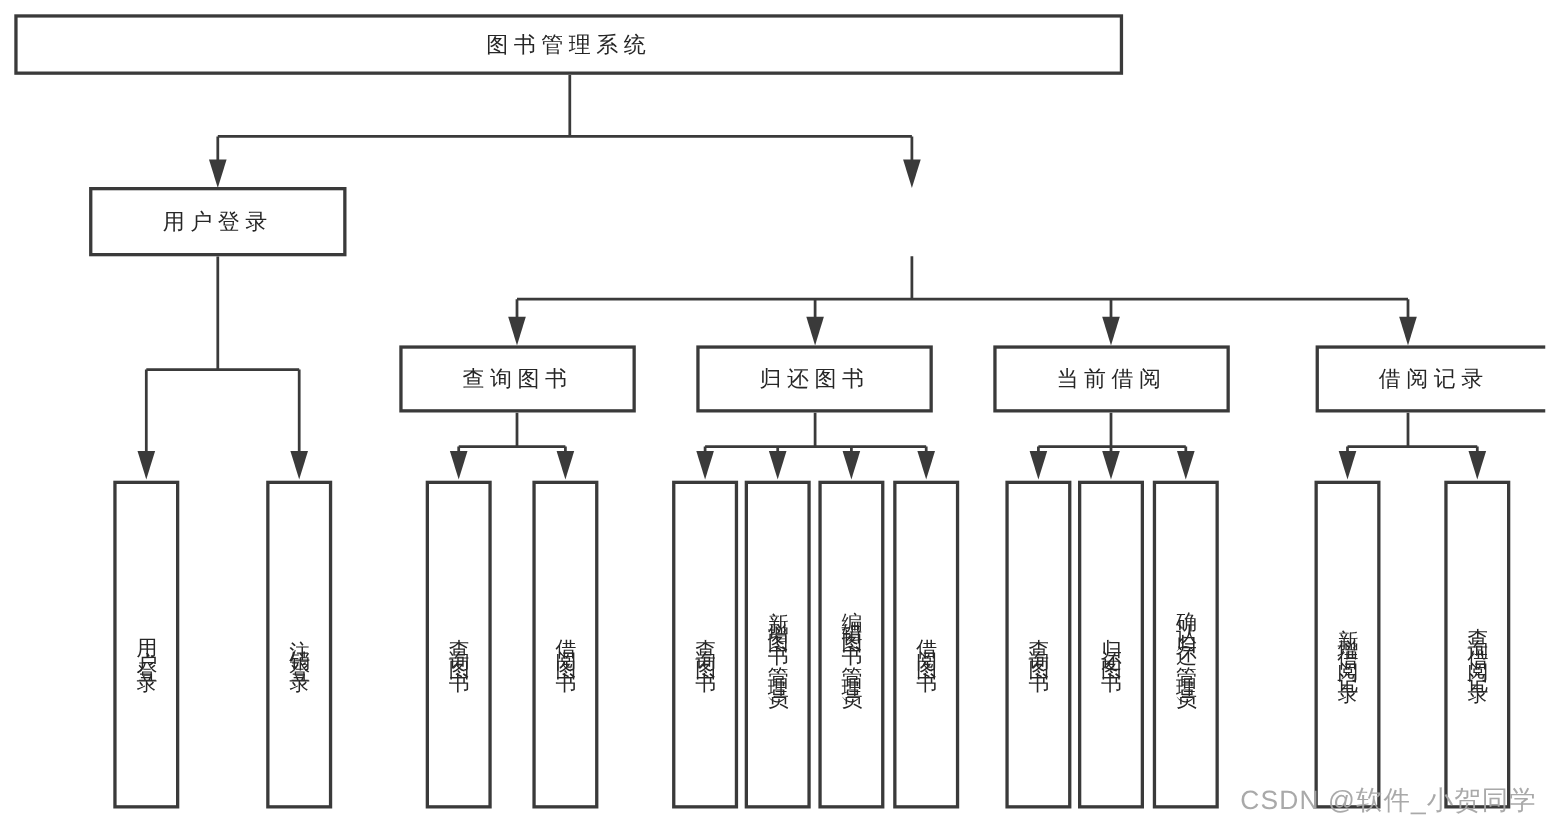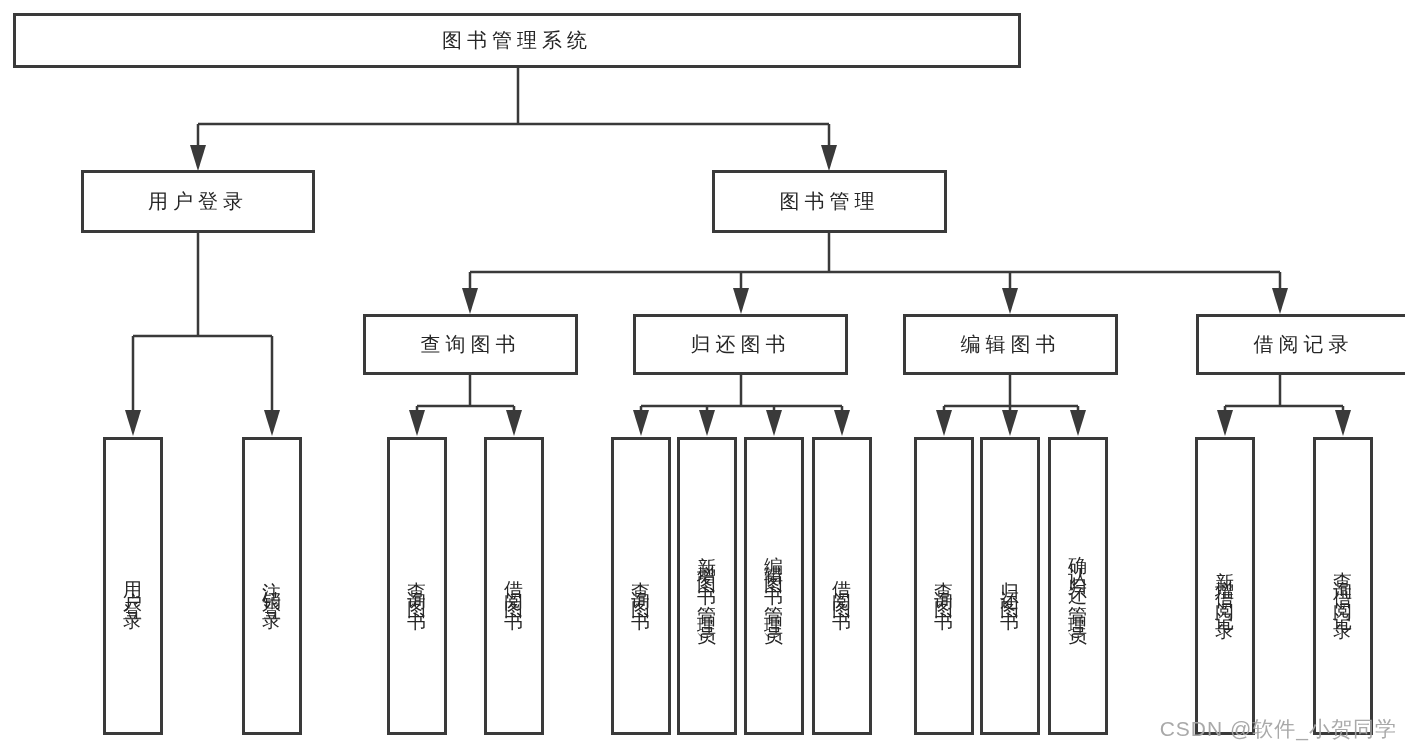--- a/index.html
+++ b/index.html
@@ -71,21 +71,21 @@
   .leaf-9  { left: 914px; }
   .leaf-10 { left: 980px; }
   .leaf-11 { left: 1048px; }
   .leaf-12 { left: 1195px; }
   .leaf-13 { left: 1313px; }
 
   .watermark {
     position: absolute;
     right: 8px;
     bottom: 4px;
-    font-size: 21px;
+    font-size: 24px;
     letter-spacing: 1px;
     color: rgba(164,164,164,0.95);
     z-index: 2;
     white-space: nowrap;
   }
 </style>
 </head>
 <body>
 
 <div class="canvas">
@@ -133,25 +133,24 @@
       <polygon points="1070,410 1086,410 1078,436"></polygon>
 
       <polygon points="1217,410 1233,410 1225,436"></polygon>
       <polygon points="1335,410 1351,410 1343,436"></polygon>
     </g>
   </svg>
 
   <div class="node root">图书管理系统</div>
 
   <div class="node l2-login">用户登录</div>
-  <div class="node l2-mgmt">图书管理</div>
 
   <div class="node l3 l3-a">查询图书</div>
   <div class="node l3 l3-b">归还图书</div>
-  <div class="node l3 l3-c">编辑图书</div>
+  <div class="node l3 l3-c">当前借阅</div>
   <div class="node l3 l3-d">借阅记录</div>
 
   <div class="node leaf leaf-1">
     <span>用户登录</span>
   </div>
   <div class="node leaf leaf-2">
     <span>注销登录</span>
   </div>
 
   <div class="node leaf leaf-3">

